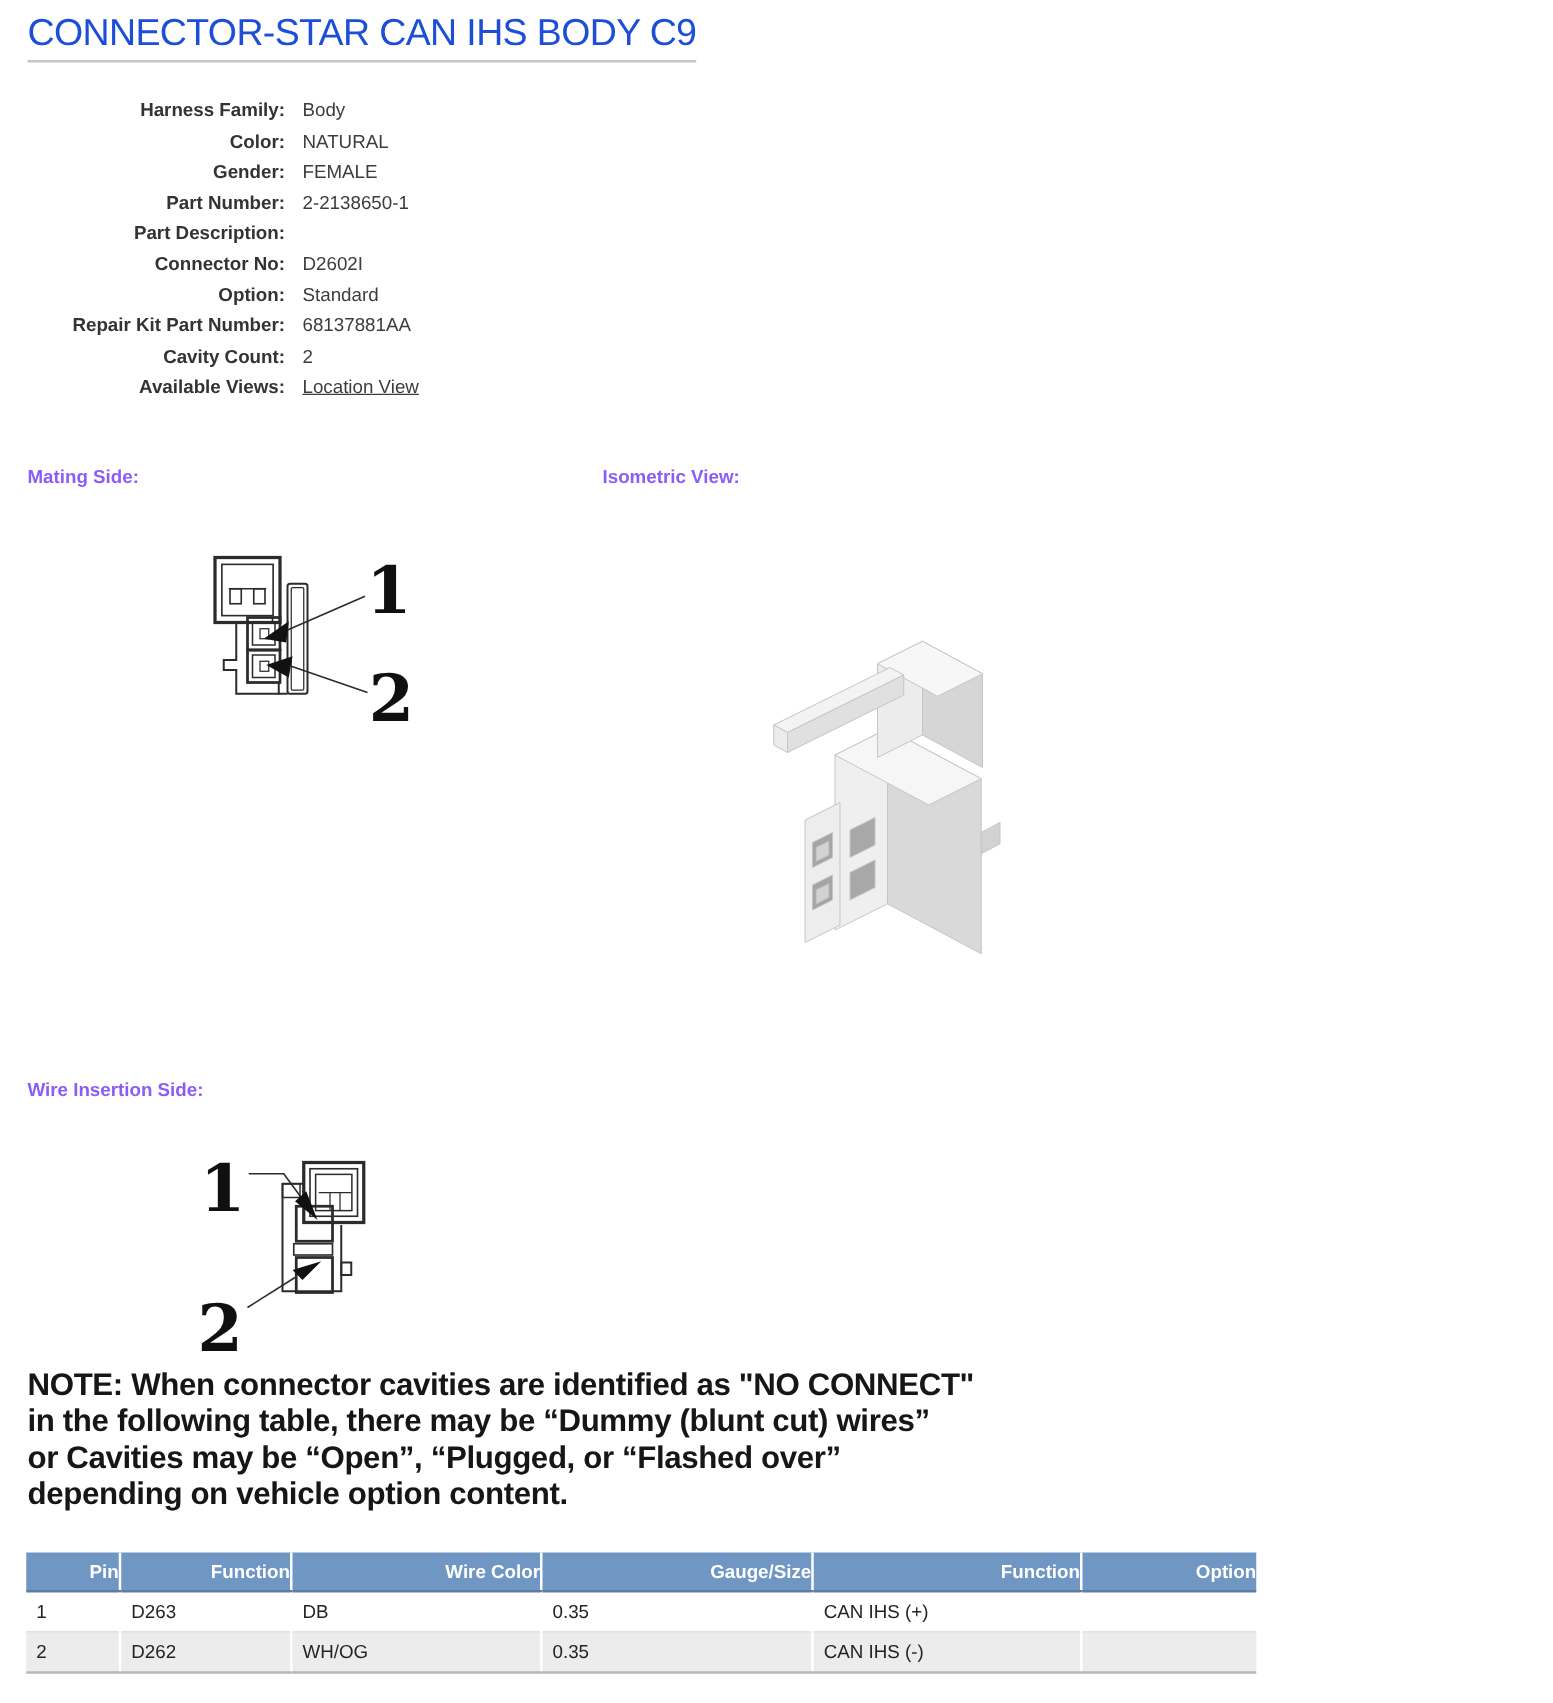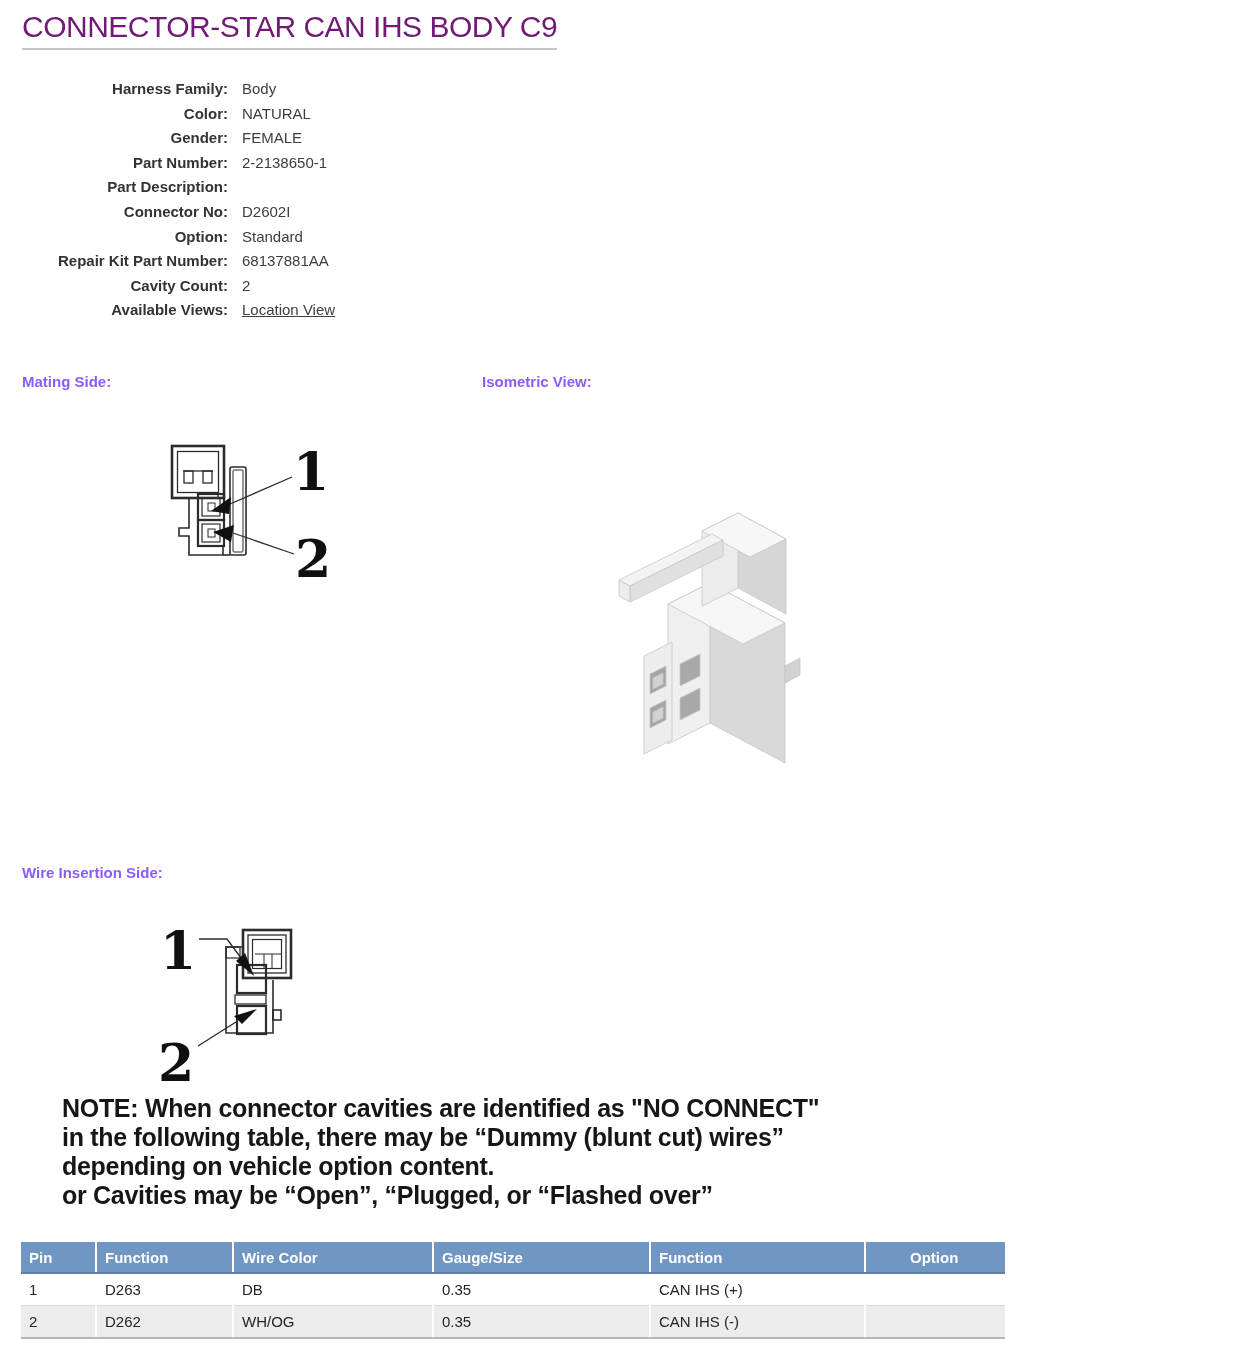--- a/index.html
+++ b/index.html
@@ -3,21 +3,21 @@
 <meta charset="utf-8">
 <style>
   html,body{margin:0;padding:0;background:#fff;}
   .page{
     position:relative;width:1242px;height:1362px;background:#fff;
     font-family:"Liberation Sans", sans-serif;color:#333;overflow:hidden;
   }
   
   .title{
     position:absolute;left:22px;top:10px;display:inline-block;
-    font-size:30px;font-weight:400;color:#701a75;letter-spacing:-0.5px;
+    font-size:30px;font-weight:400;color:#1d4ed8;letter-spacing:-0.5px;
     padding-bottom:4px;border-bottom:2px solid #c6c6c6;white-space:nowrap;
   }
   
   .details{
     position:absolute;left:10px;top:77px;
     display:grid;grid-template-columns:218px auto;column-gap:14px;
     font-size:15px;line-height:24.6px;
   }
   .dlabel{text-align:right;font-weight:bold;color:#333;white-space:nowrap;}
   .dvalue{color:#3d3d3d;white-space:nowrap;}
@@ -31,28 +31,28 @@
   .fig{position:absolute;}
   .fig-mating{left:158px;top:430px;}
   .fig-iso{left:560px;top:468px;}
   .fig-wire{left:138px;top:903px;}
   .callout-num{font-family:"DejaVu Serif", serif;font-weight:bold;font-size:52px;fill:#101010;}
   
   .note{
     position:absolute;left:22px;top:1094px;width:1015px;
     font-size:25px;font-weight:bold;color:#161616;line-height:29px;letter-spacing:-0.3px;
   }
-  .note div{white-space:nowrap;margin-left:40px;}
+  .note div{white-space:nowrap;}
   
   .pin-table{
     position:absolute;left:21px;top:1242px;width:984px;
     border-collapse:collapse;table-layout:fixed;font-size:15px;
   }
   .pin-table th{
-    background:#7096c4;color:#fff;text-align:left;font-weight:bold;
+    background:#7096c4;color:#fff;text-align:right;font-weight:bold;
     height:30px;padding:0 0 0 8px;border-right:2px solid #fff;
     border-bottom:2px solid #5e7da3;
   }
   .pin-table th:last-child{border-right:none;padding-left:44px;}
   .pin-table td{
     height:31px;padding:0 0 0 8px;color:#242424;border-right:2px solid #fff;
   }
   .pin-table td:last-child{border-right:none;}
   .pin-table tr.row-odd td{background:#fff;}
   .pin-table tr.row-even td{background:#ececec;border-top:1px solid #d8d8d8;}
@@ -175,22 +175,22 @@
     <g>
       <path d="M60 143 L98 119" stroke="#2b2b2b" stroke-width="1.3" fill="none"></path>
       <polygon points="119,106 104,121 96,113" fill="#111"></polygon>
       <text class="callout-num" x="20" y="178">2</text>
     </g>
   </svg>
 
   <div class="note">
     <div>NOTE: When connector cavities are identified as "NO CONNECT"</div>
     <div>in the following table, there may be “Dummy (blunt cut) wires”</div>
+    <div>or Cavities may be “Open”, “Plugged, or “Flashed over”</div>
     <div>depending on vehicle option content.</div>
-    <div>or Cavities may be “Open”, “Plugged, or “Flashed over”</div>
   </div>
 
   <table class="pin-table">
     <colgroup>
       <col style="width:75px">
         <col style="width:137px">
         <col style="width:200px">
       <col style="width:217px">
         <col style="width:215px">
         <col style="width:140px">

